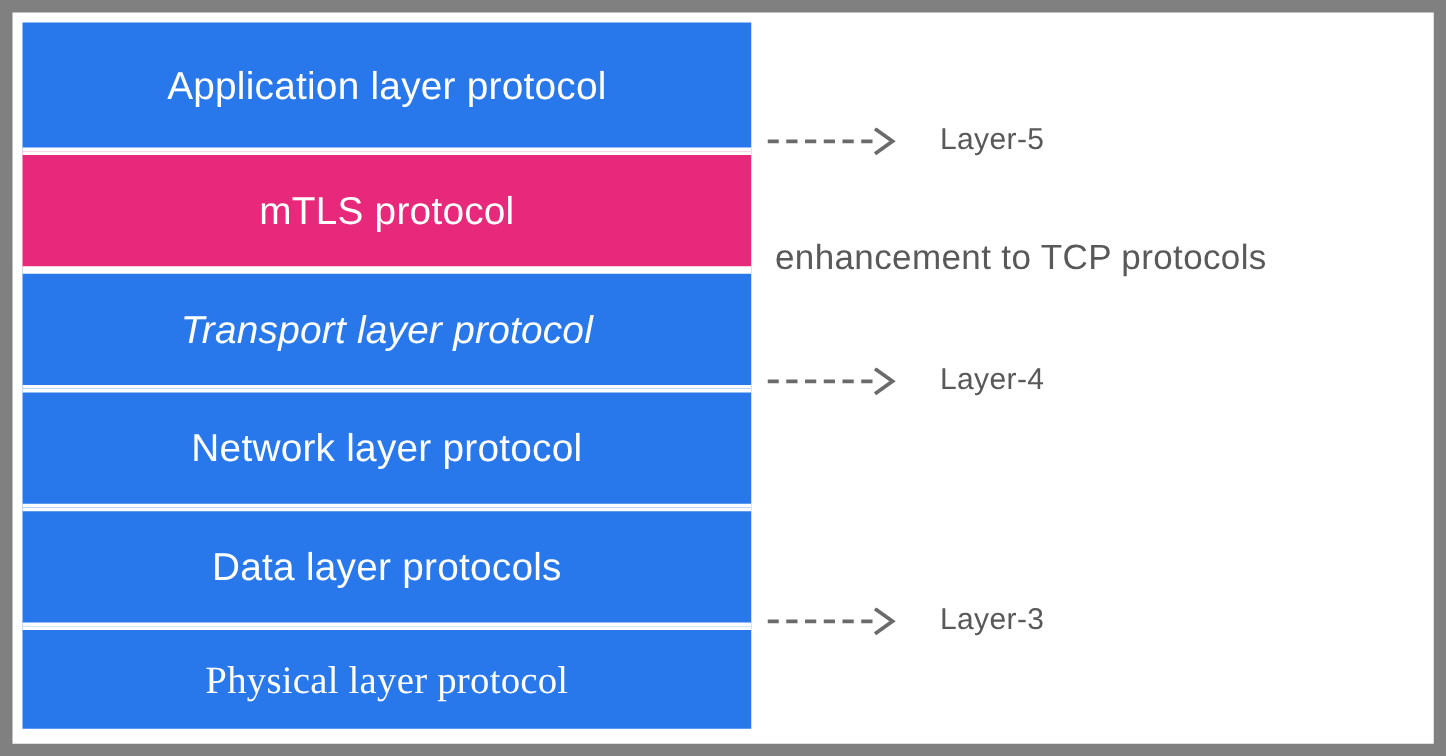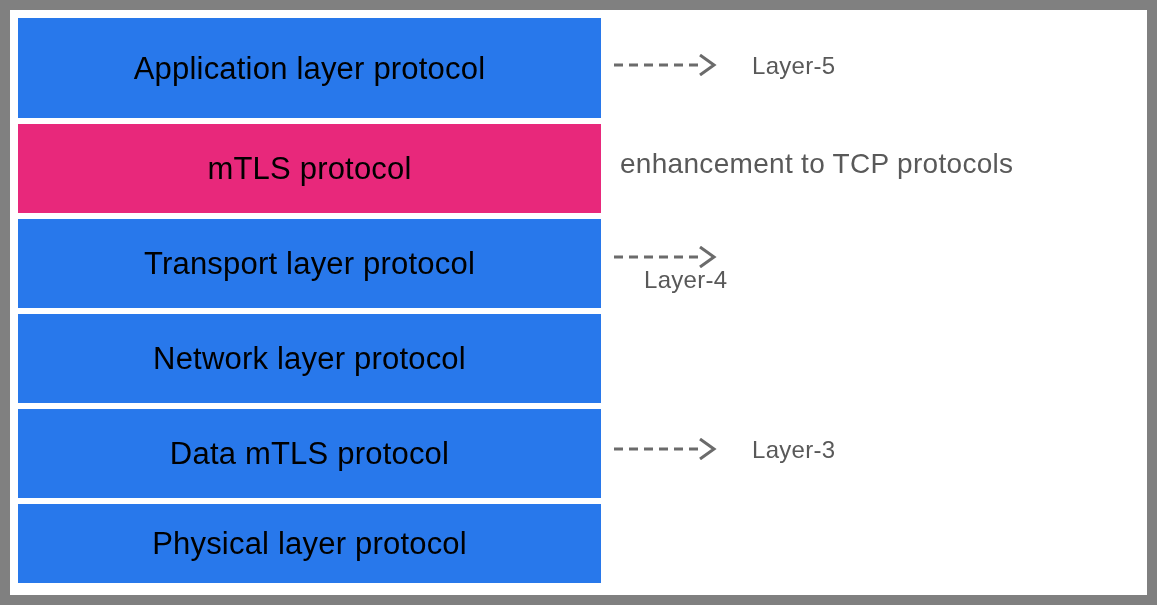--- a/index.html
+++ b/index.html
@@ -35,62 +35,63 @@
     flex-direction: column;
   }
 
   .layer-bar {
     position: relative;
     box-sizing: border-box;
     width: 100%;
     display: flex;
     align-items: center;
     justify-content: center;
-    color: #000000;
+    color: #ffffff;
     background: #2878eb;
     border-top: 3px solid #ffffff;
     border-bottom: 3px solid #ffffff;
   }
   .layer-bar.first { border-top: 0; }
   .layer-bar.last  { border-bottom: 0; }
   .layer-bar.accent { background: #e8287b; }
 
   .layer-bar-label {
     font-size: 31px;
     font-weight: 300;
     letter-spacing: 0.2px;
     line-height: 1;
     white-space: nowrap;
     text-align: center;
   }
 
   
   .h-app   { height: 103px; }
   .h-mtls  { height:  95px; align-items: center; }
-  .h-trans { height:  95px; }
+  .h-trans { height:  95px; font-style: italic; }
   .h-net   { height:  95px; }
   .h-data  { height:  95px; }
-  .h-phys  { height:  82px; }
+  .h-phys  { height:  82px; font-family: Liberation Serif, serif; }
 
   
   #annotation-column {
     position: absolute;
     left: 604px;
     top: 8px;
     width: 525px;
     height: 565px;
   }
 
   .annotation-row {
     position: absolute;
     left: 0;
     display: flex;
-    align-items: flex-start;
+    align-items: flex-end;
     height: 30px;
     color: #595959;
+    margin-top: 40px;
   }
 
   .arrow-icon {
     display: block;
     width: 108px;
     height: 22px;
     flex: 0 0 auto;
   }
 
   .annotation-label {
@@ -105,21 +106,21 @@
   .arrow-row .annotation-label { margin-left: 30px; }
 
   .note-row .annotation-label {
     font-size: 28px;
     margin-left: 6px;
   }
 
   
   .y-l5   { top:  36px; }
   .y-note { top: 132px; }
-  .y-l4   { top: 228px; flex-direction: column; }
+  .y-l4   { top: 228px; }
   .y-l3   { top: 323px; }
   .y-l2   { top: 420px; }
   .y-l1   { top: 516px; }
 </style>
 </head>
 <body>
 
 <div id="diagram-frame">
 
   <div id="protocol-stack">
@@ -134,21 +135,21 @@
 
     <div class="layer-bar h-trans">
       <span class="layer-bar-label">Transport layer protocol</span>
     </div>
 
     <div class="layer-bar h-net">
       <span class="layer-bar-label">Network layer protocol</span>
     </div>
 
     <div class="layer-bar h-data">
-      <span class="layer-bar-label">Data mTLS protocol</span>
+      <span class="layer-bar-label">Data layer protocols</span>
     </div>
 
     <div class="layer-bar last h-phys">
       <span class="layer-bar-label">Physical layer protocol</span>
     </div>
 
   </div>
 
   <div id="annotation-column">
 

